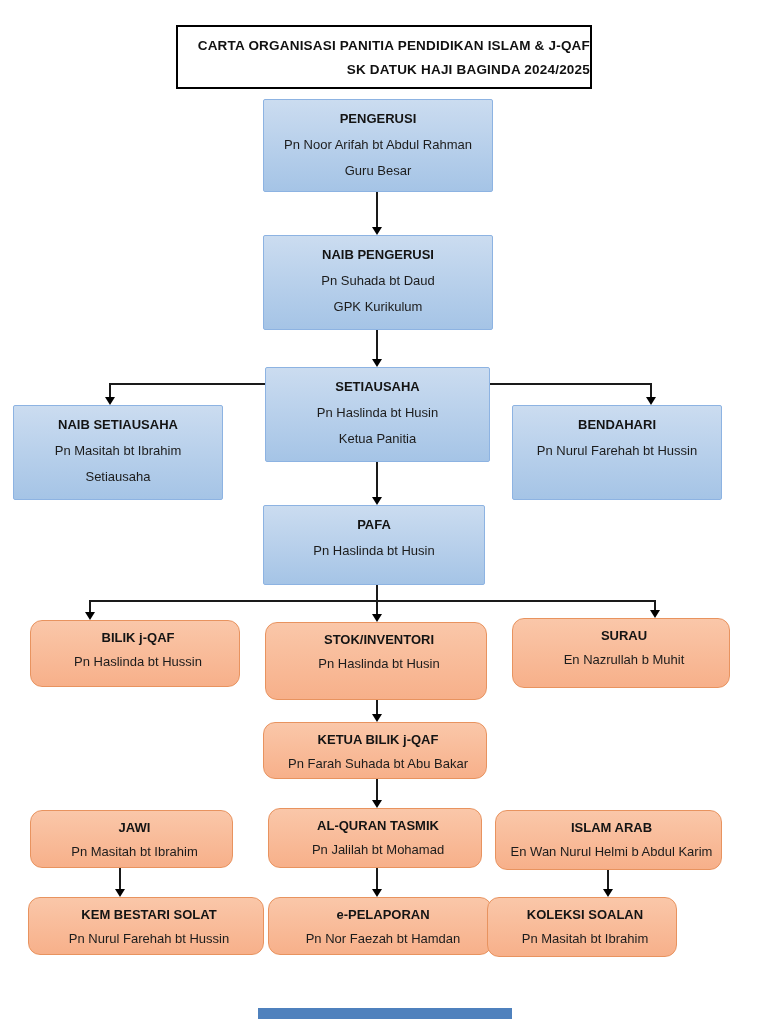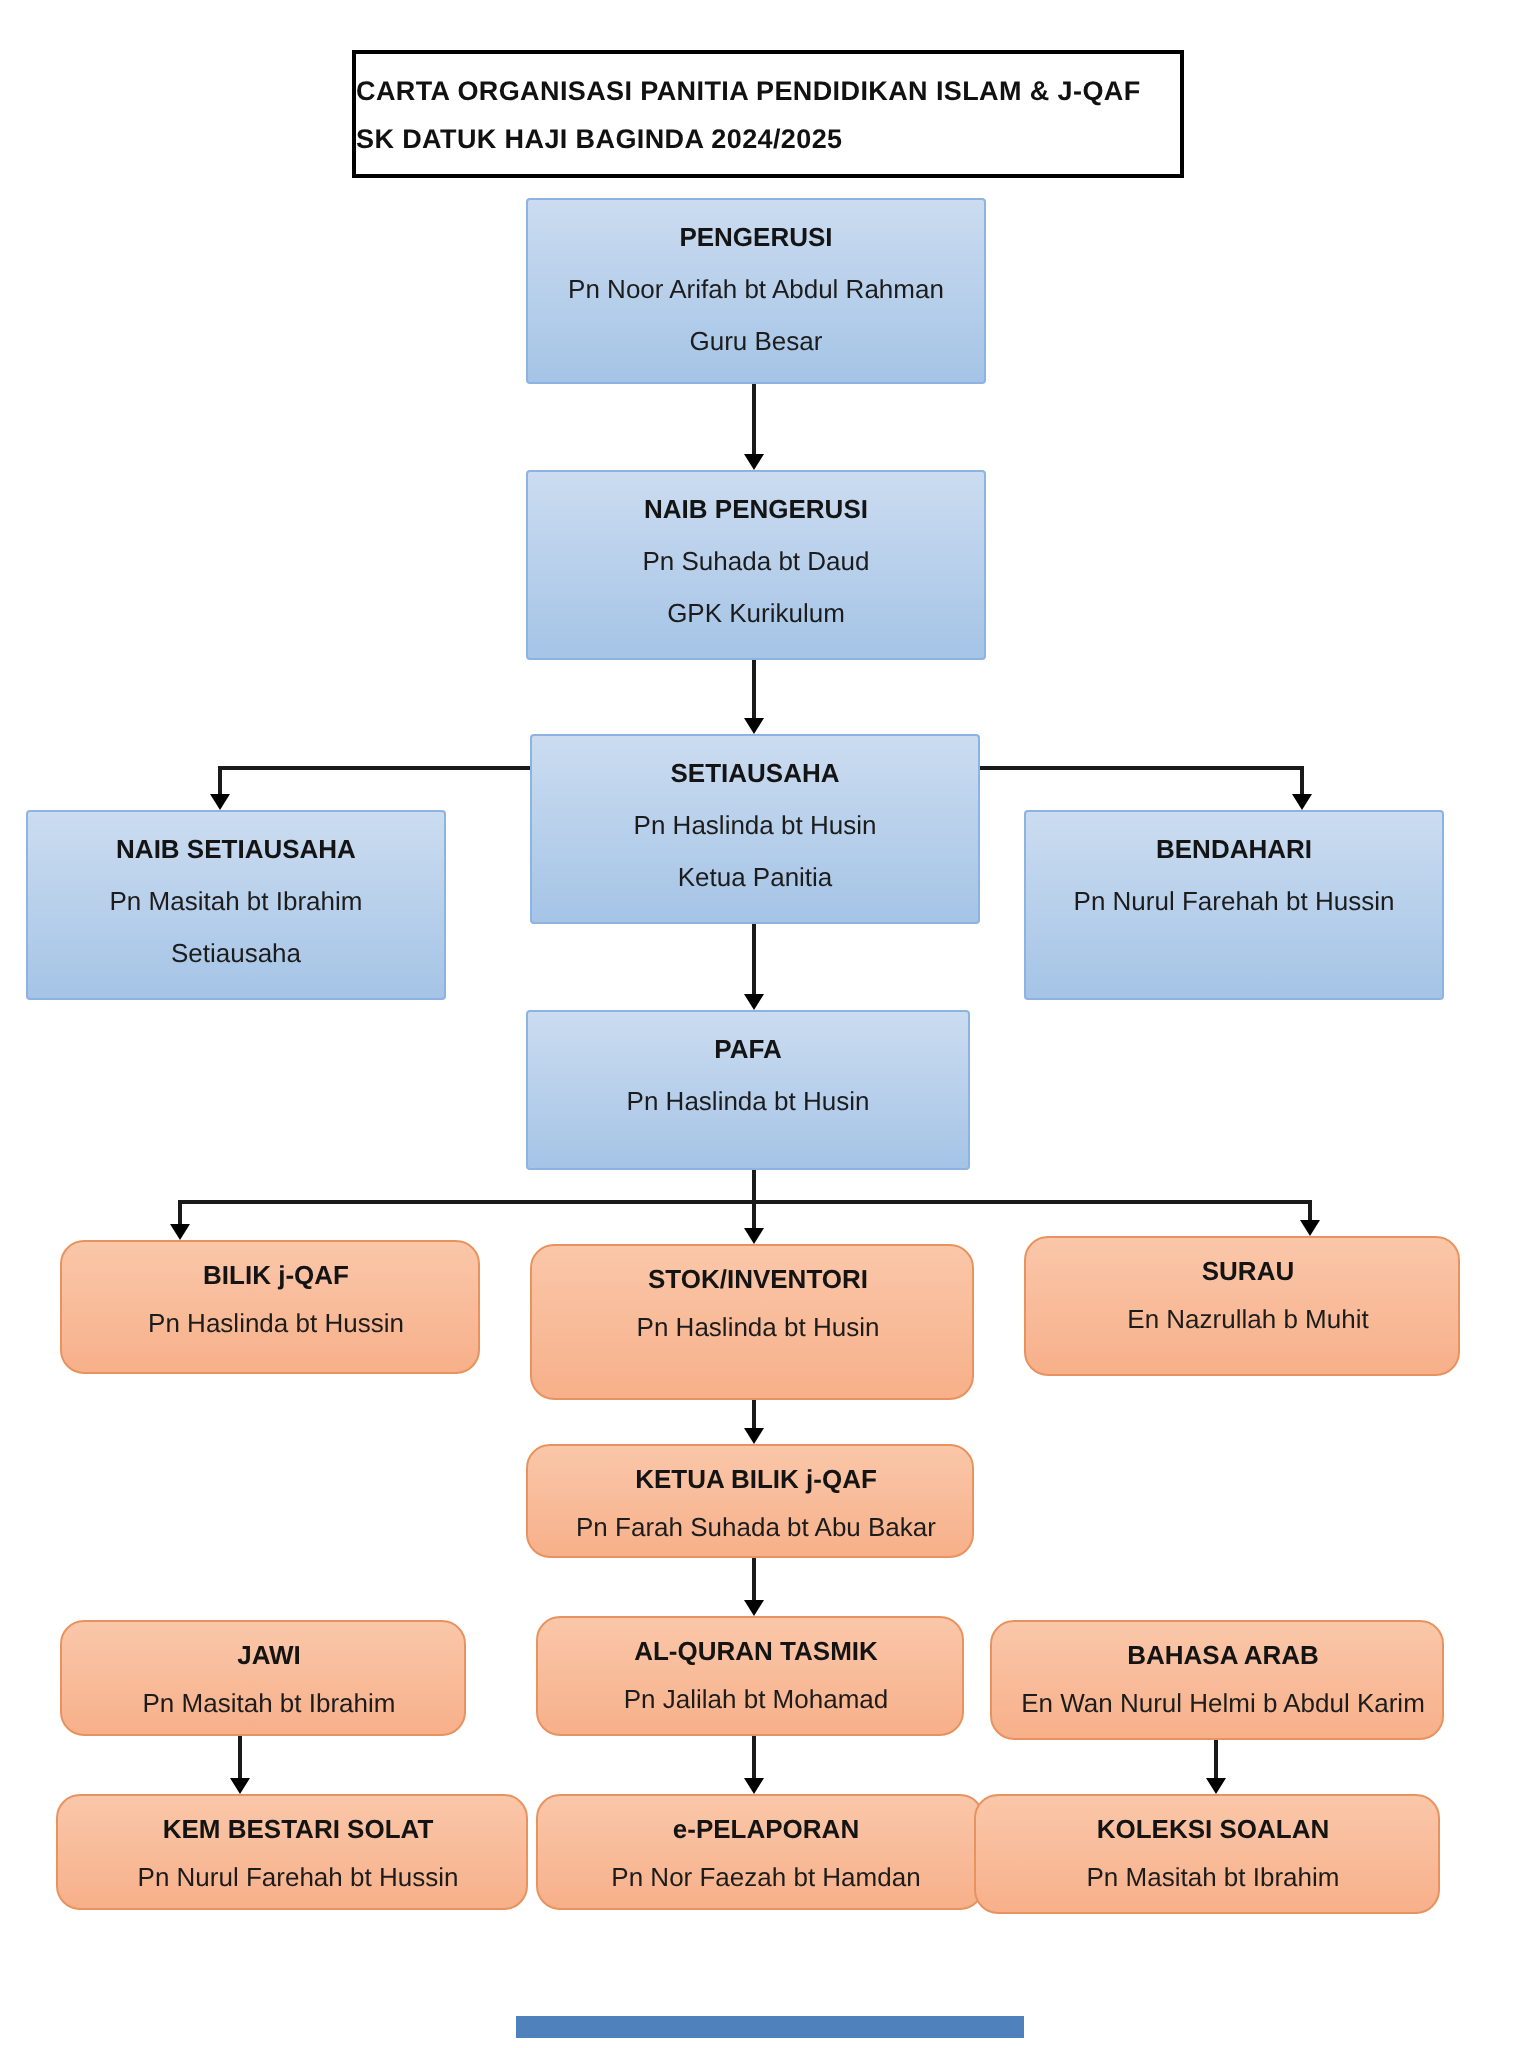--- a/index.html
+++ b/index.html
@@ -4,21 +4,21 @@
 <style>
   html,body{margin:0;padding:0;background:#ffffff;}
   #page{
     position:relative;width:768px;height:1024px;background:#ffffff;overflow:hidden;
     font-family:"Liberation Sans","DejaVu Sans",sans-serif;color:#1f1f1f;
   }
   
   .title-box{
     position:absolute;left:176px;top:25px;width:412px;height:60px;
     border:2px solid #000;background:#fff;
-    display:flex;flex-direction:column;align-items:flex-start;justify-content:center;gap:9px;
+    display:flex;flex-direction:column;align-items:flex-end;justify-content:center;gap:9px;
     text-align:center;
   }
   .title-box .t{font-weight:bold;font-size:13.5px;letter-spacing:.2px;color:#111;}
   
   .node{
     position:absolute;box-sizing:border-box;border-radius:2px;
     display:flex;flex-direction:column;align-items:center;gap:11px;
     padding:11px 6px 4px 6px;text-align:center;
   }
   .node.blue{
@@ -111,35 +111,35 @@
     <div class="role">JAWI</div>
     <div class="person">Pn Masitah bt Ibrahim</div>
   </div>
 
   <div class="node orange small" style="left:268px;top:808px;width:214px;height:60px">
     <div class="role">AL-QURAN TASMIK</div>
     <div class="person">Pn Jalilah bt Mohamad</div>
   </div>
 
   <div class="node orange small" style="left:495px;top:810px;width:227px;height:60px">
-    <div class="role">BAHASA ARAB</div>
+    <div class="role">ISLAM ARAB</div>
     <div class="person">En Wan Nurul Helmi b Abdul Karim</div>
   </div>
 
   <div class="node orange small" style="left:28px;top:897px;width:236px;height:58px">
     <div class="role">KEM BESTARI SOLAT</div>
     <div class="person">Pn Nurul Farehah bt Hussin</div>
   </div>
 
   <div class="node orange small" style="left:268px;top:897px;width:224px;height:58px">
     <div class="role">e-PELAPORAN</div>
     <div class="person">Pn Nor Faezah bt Hamdan</div>
   </div>
 
-  <div class="node orange small" style="left:487px;top:897px;width:233px;height:60px">
+  <div class="node orange small" style="left:487px;top:897px;width:190px;height:60px">
     <div class="role">KOLEKSI SOALAN</div>
     <div class="person">Pn Masitah bt Ibrahim</div>
   </div>
 
   <div class="vline" style="left:376px;top:192px;height:35px"></div>
   <div class="arr" style="left:372px;top:227px"></div>
 
   <div class="vline" style="left:376px;top:330px;height:29px"></div>
   <div class="arr" style="left:372px;top:359px"></div>
 

